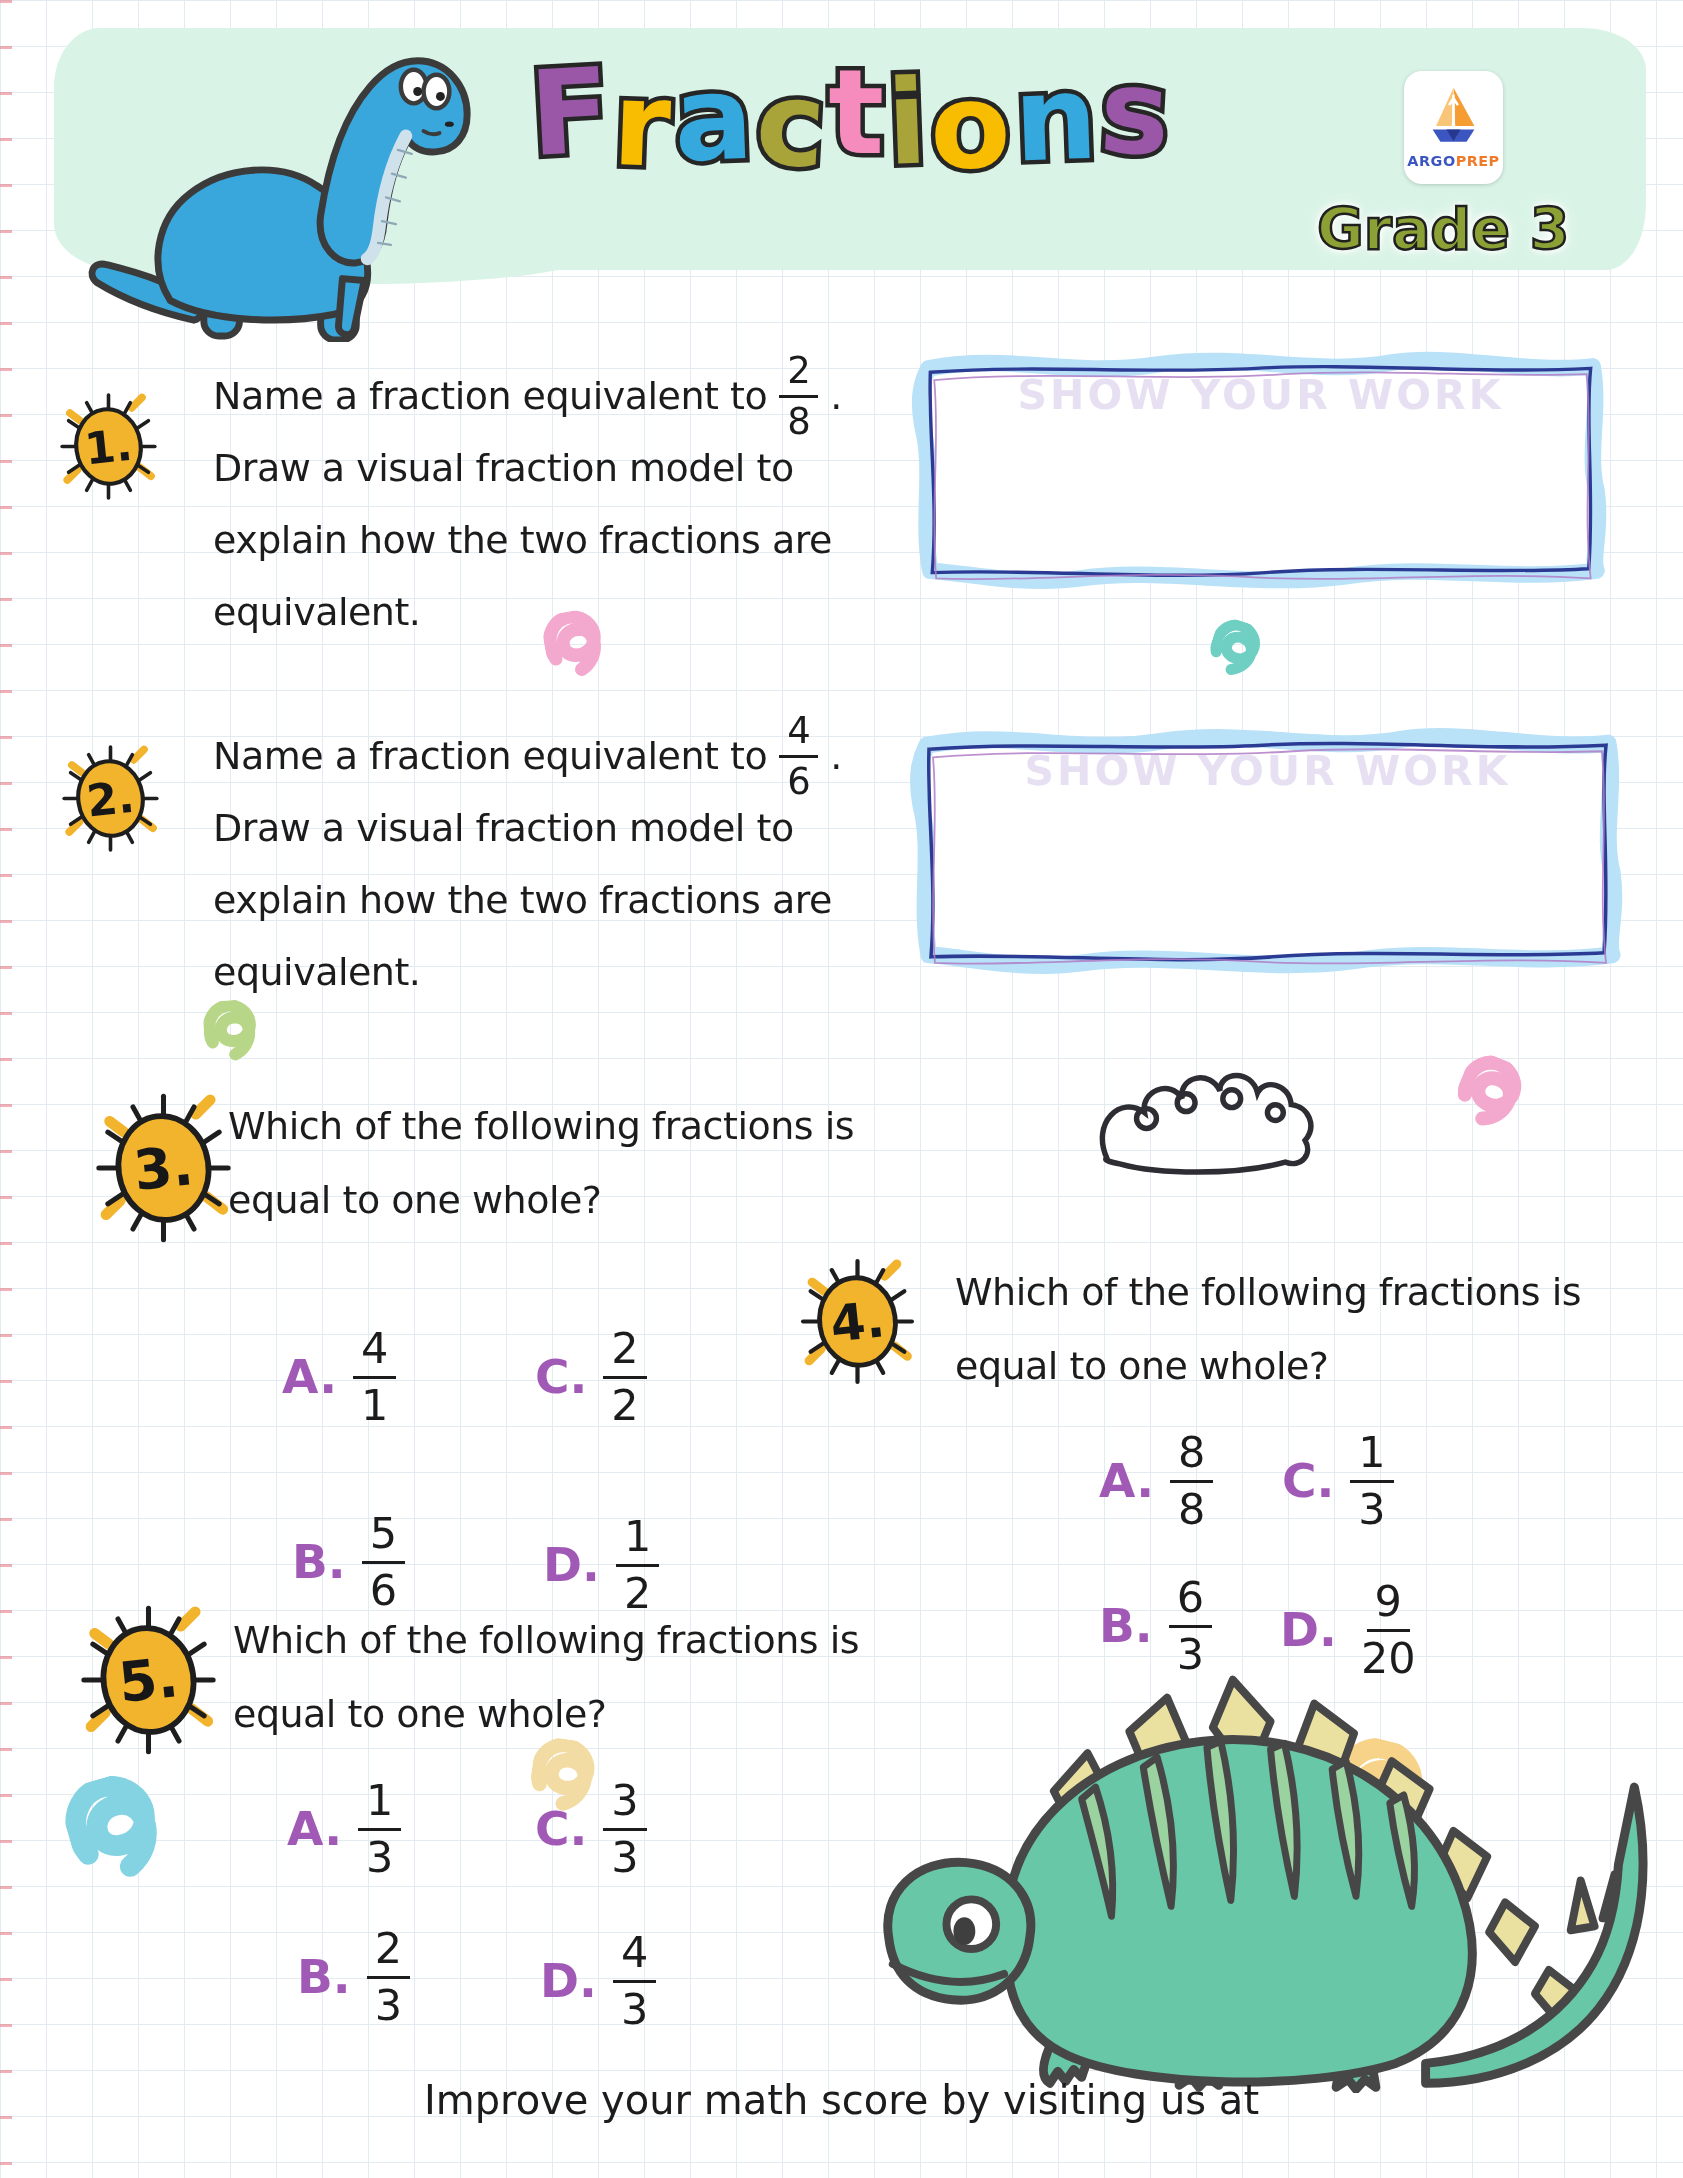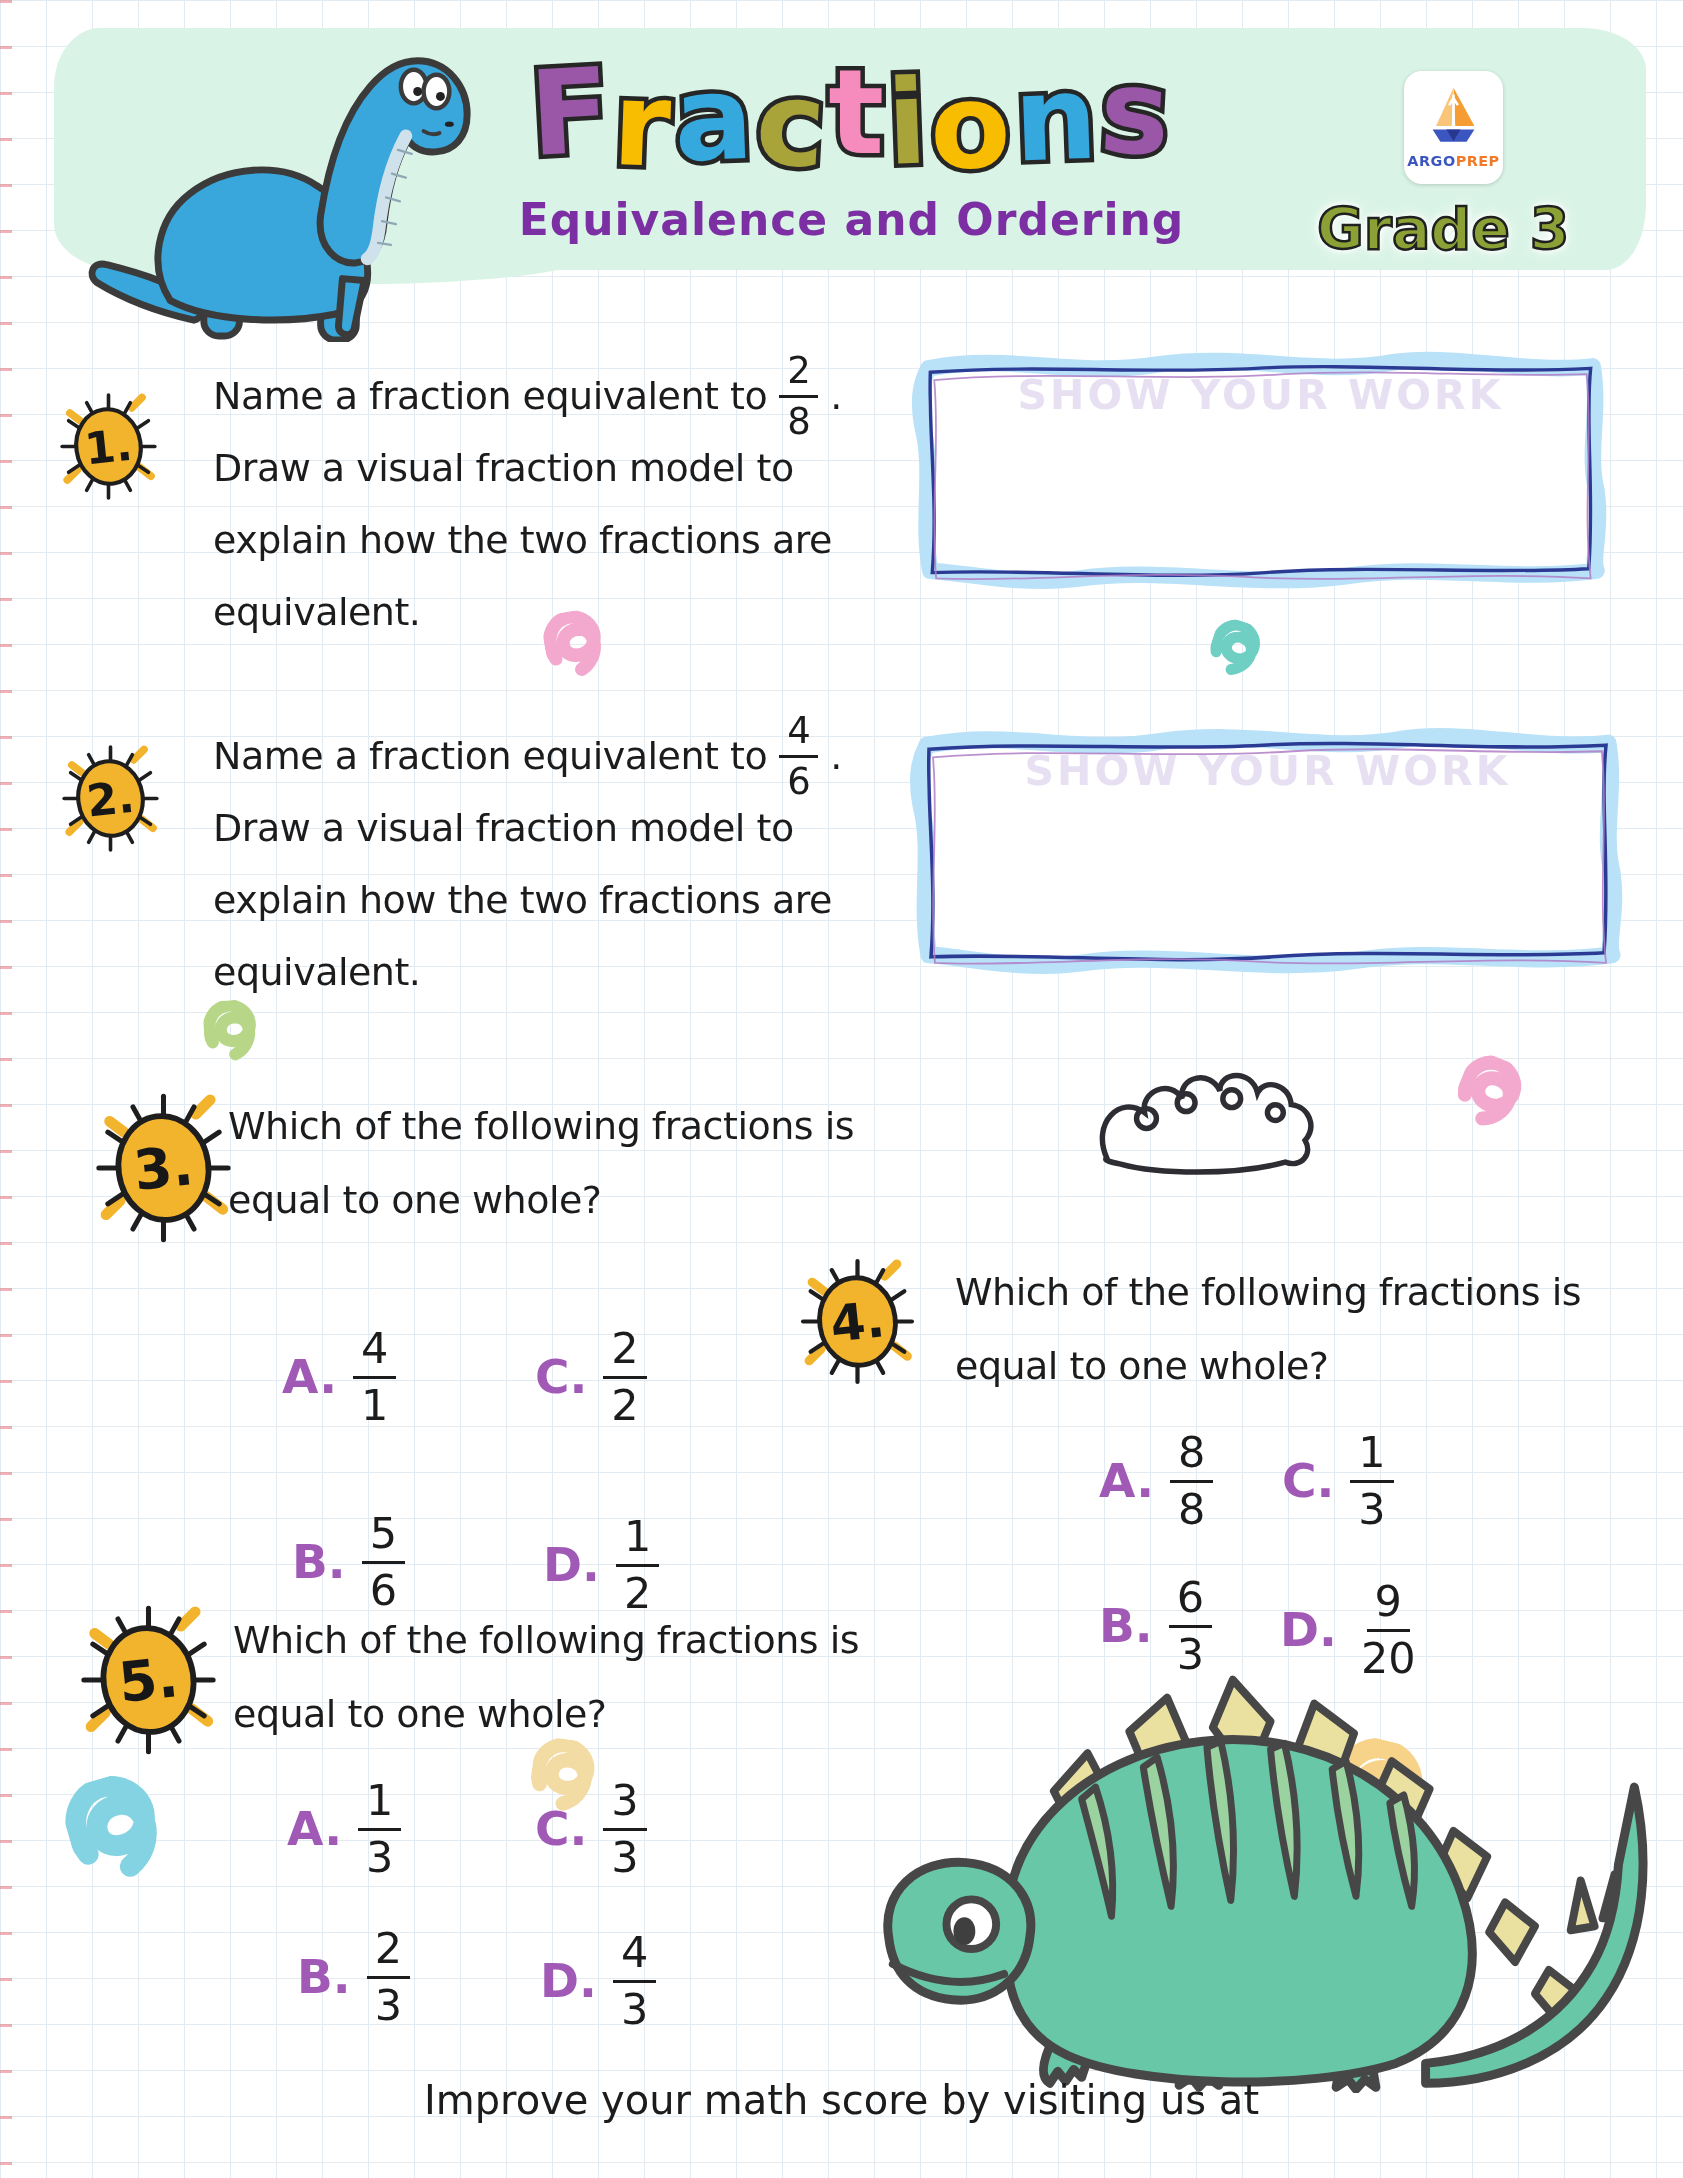--- a/index.html
+++ b/index.html
@@ -145,21 +145,20 @@
       <circle cx="357" cy="62" r="4.5" fill="#222222" stroke="none"></circle>
       <path d="M340 97 q 8 5 16 2" fill="none" stroke-width="4"></path>
       <ellipse cx="366" cy="90" rx="4.5" ry="2.6" fill="#222222" stroke="none"></ellipse>
     </g>
   </svg>
 
   <div class="title-wrap">
     <div id="title-stroke" class="title-layer title-stroke" aria-hidden="true"><span>F</span><span>r</span><span>a</span><span>c</span><span>t</span><span>i</span><span>o</span><span>n</span><span>s</span></div>
     <div id="title-fill" class="title-layer"><span style="color: rgb(154, 87, 168);">F</span><span style="color: rgb(248, 189, 0);">r</span><span style="color: rgb(53, 168, 222);">a</span><span style="color: rgb(169, 164, 58);">c</span><span style="color: rgb(246, 140, 189);">t</span><span style="color: rgb(169, 164, 58);">i</span><span style="color: rgb(248, 189, 0);">o</span><span style="color: rgb(53, 168, 222);">n</span><span style="color: rgb(154, 87, 168);">s</span></div>
   </div>
-  <div class="subtitle">Equivalence and Ordering</div>
 
   <div class="logo">
     <svg width="57" height="61" viewBox="0 0 64 70">
       <path d="M32 2 L56 46 L34 46 Z" fill="#f59c33"></path>
       <path d="M32 2 L12 46 L30 46 Z" fill="#f9c579"></path>
       <path d="M32 10 L32 44 M27 22 L32 14 L37 22" stroke="#ffffff" stroke-width="3" fill="none"></path>
       <path d="M8 50 L56 50 L47 64 L17 64 Z" fill="#3b56c0"></path>
       <path d="M24 50 L40 50 L32 63 Z" fill="#27368f"></path>
     </svg>
     <div class="logo-text">

